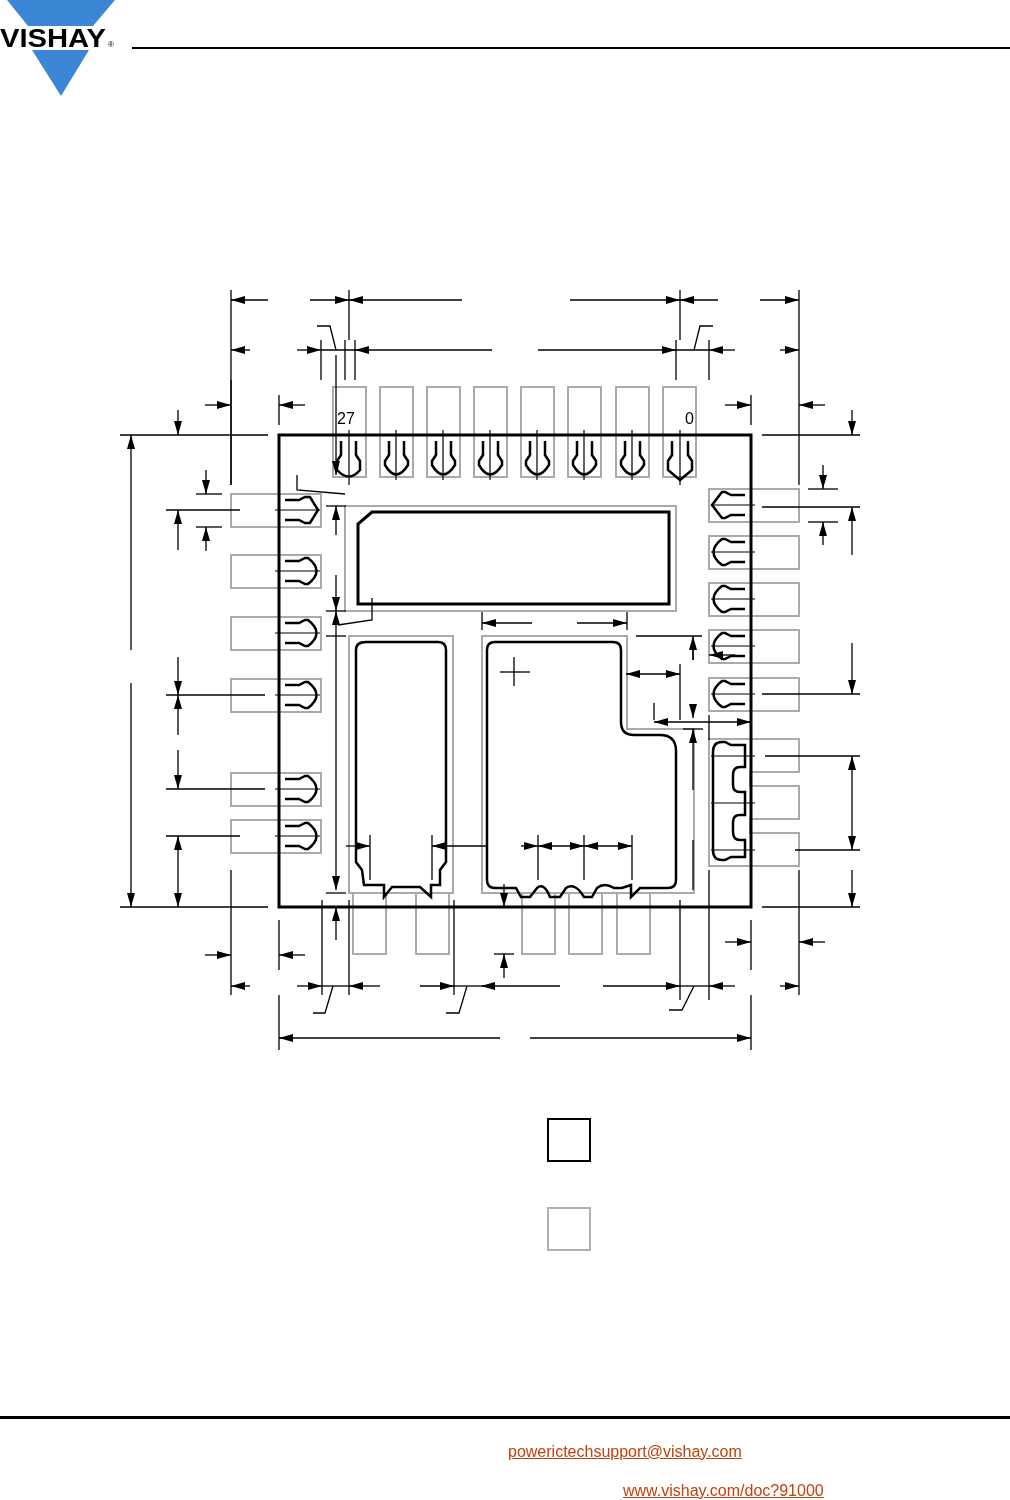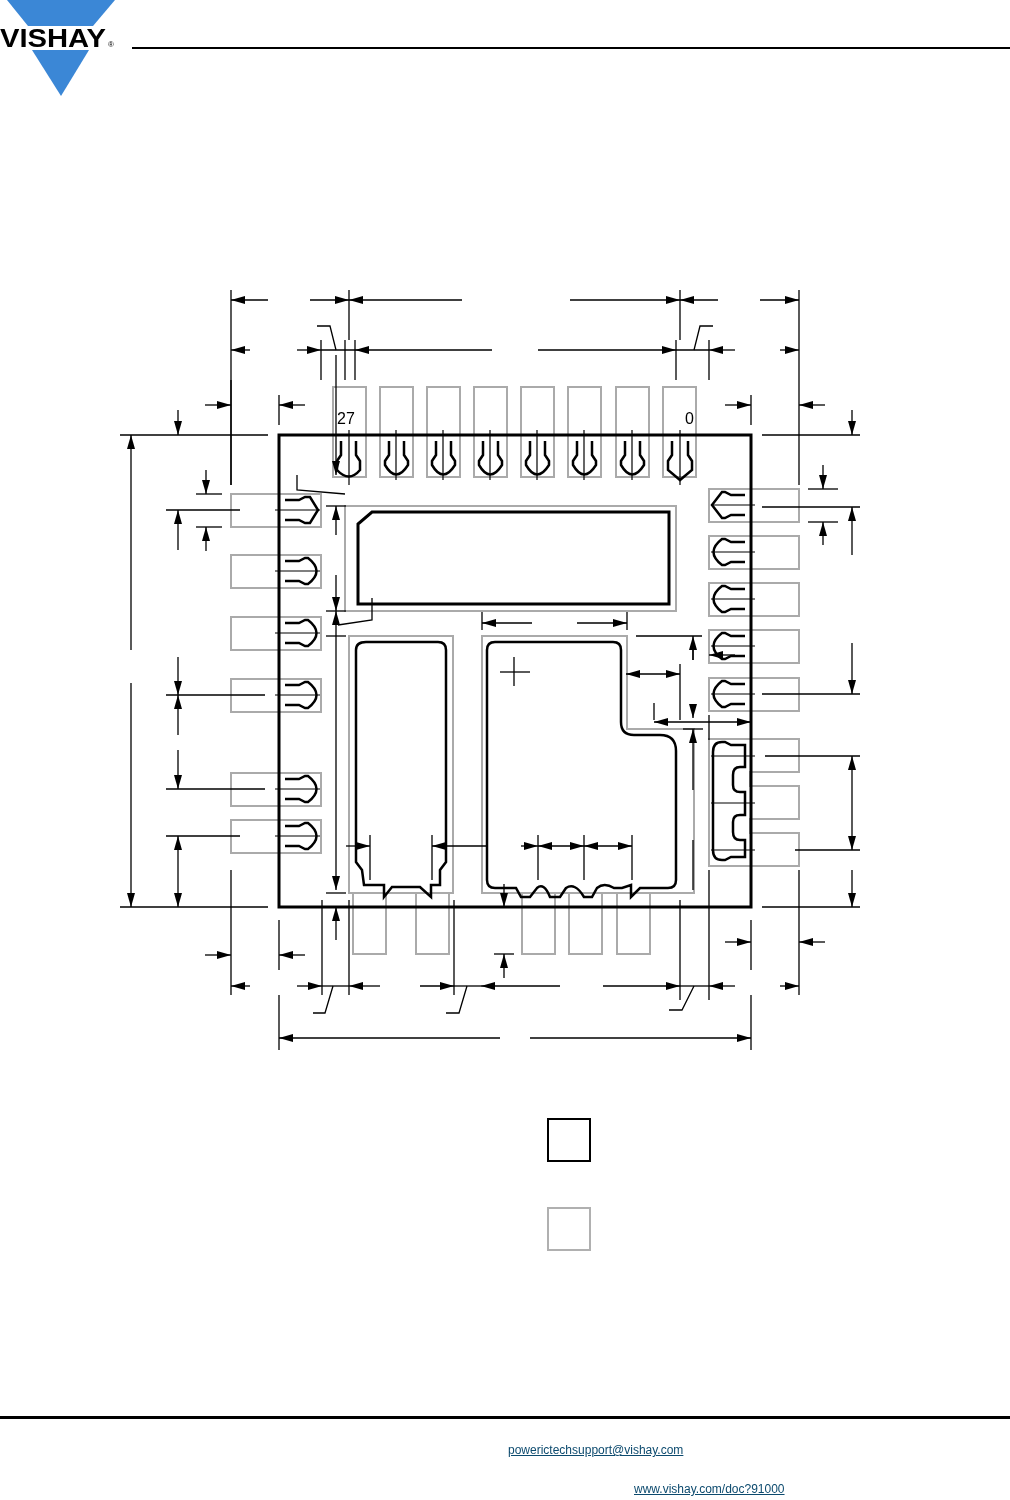--- a/index.html
+++ b/index.html
@@ -1,23 +1,23 @@
 <!DOCTYPE html>
 <html><head>
 <meta charset="utf-8">
 <style>
   html, body { margin: 0; padding: 0; background: #ffffff; }
   body { width: 1010px; height: 1500px; position: relative; overflow: hidden; font-family: "Liberation Sans", sans-serif; }
   .logo { position: absolute; left: 0; top: 0; width: 120px; height: 96px; }
   .header-rule { position: absolute; left: 132px; top: 47px; width: 878px; height: 2px; background: #000; }
   .footer-rule { position: absolute; left: 0; top: 1416px; width: 1010px; height: 3px; background: #000; }
   .drawing { position: absolute; left: 0; top: 0; width: 1010px; height: 1500px; }
-  .link { position: absolute; font-size: 12px; color: #0c4a6e; text-decoration: underline; white-space: nowrap; }
+  .link { position: absolute; font-size: 16px; color: #c2410c; text-decoration: underline; white-space: nowrap; }
   .link.email { left: 508px; top: 1443px; }
-  .link.web { left: 623px; top: 1482px; margin-left: 11px; }
+  .link.web { left: 623px; top: 1482px; }
   .pin-label { font-family: "Liberation Sans", sans-serif; font-size: 16px; fill: #000; }
   .legend-box { position: absolute; width: 44px; height: 44px; box-sizing: border-box; }
   .legend-copper { left: 547px; top: 1118px; border: 2px solid #000; }
   .legend-mask { left: 547px; top: 1207px; border: 2px solid #b0b0b0; }
 </style>
 </head>
 <body>
 
 <svg class="logo" viewBox="0 0 120 96">
   <polygon points="7,0 115,0 93,26 28,26" fill="#3b87d6"></polygon>

